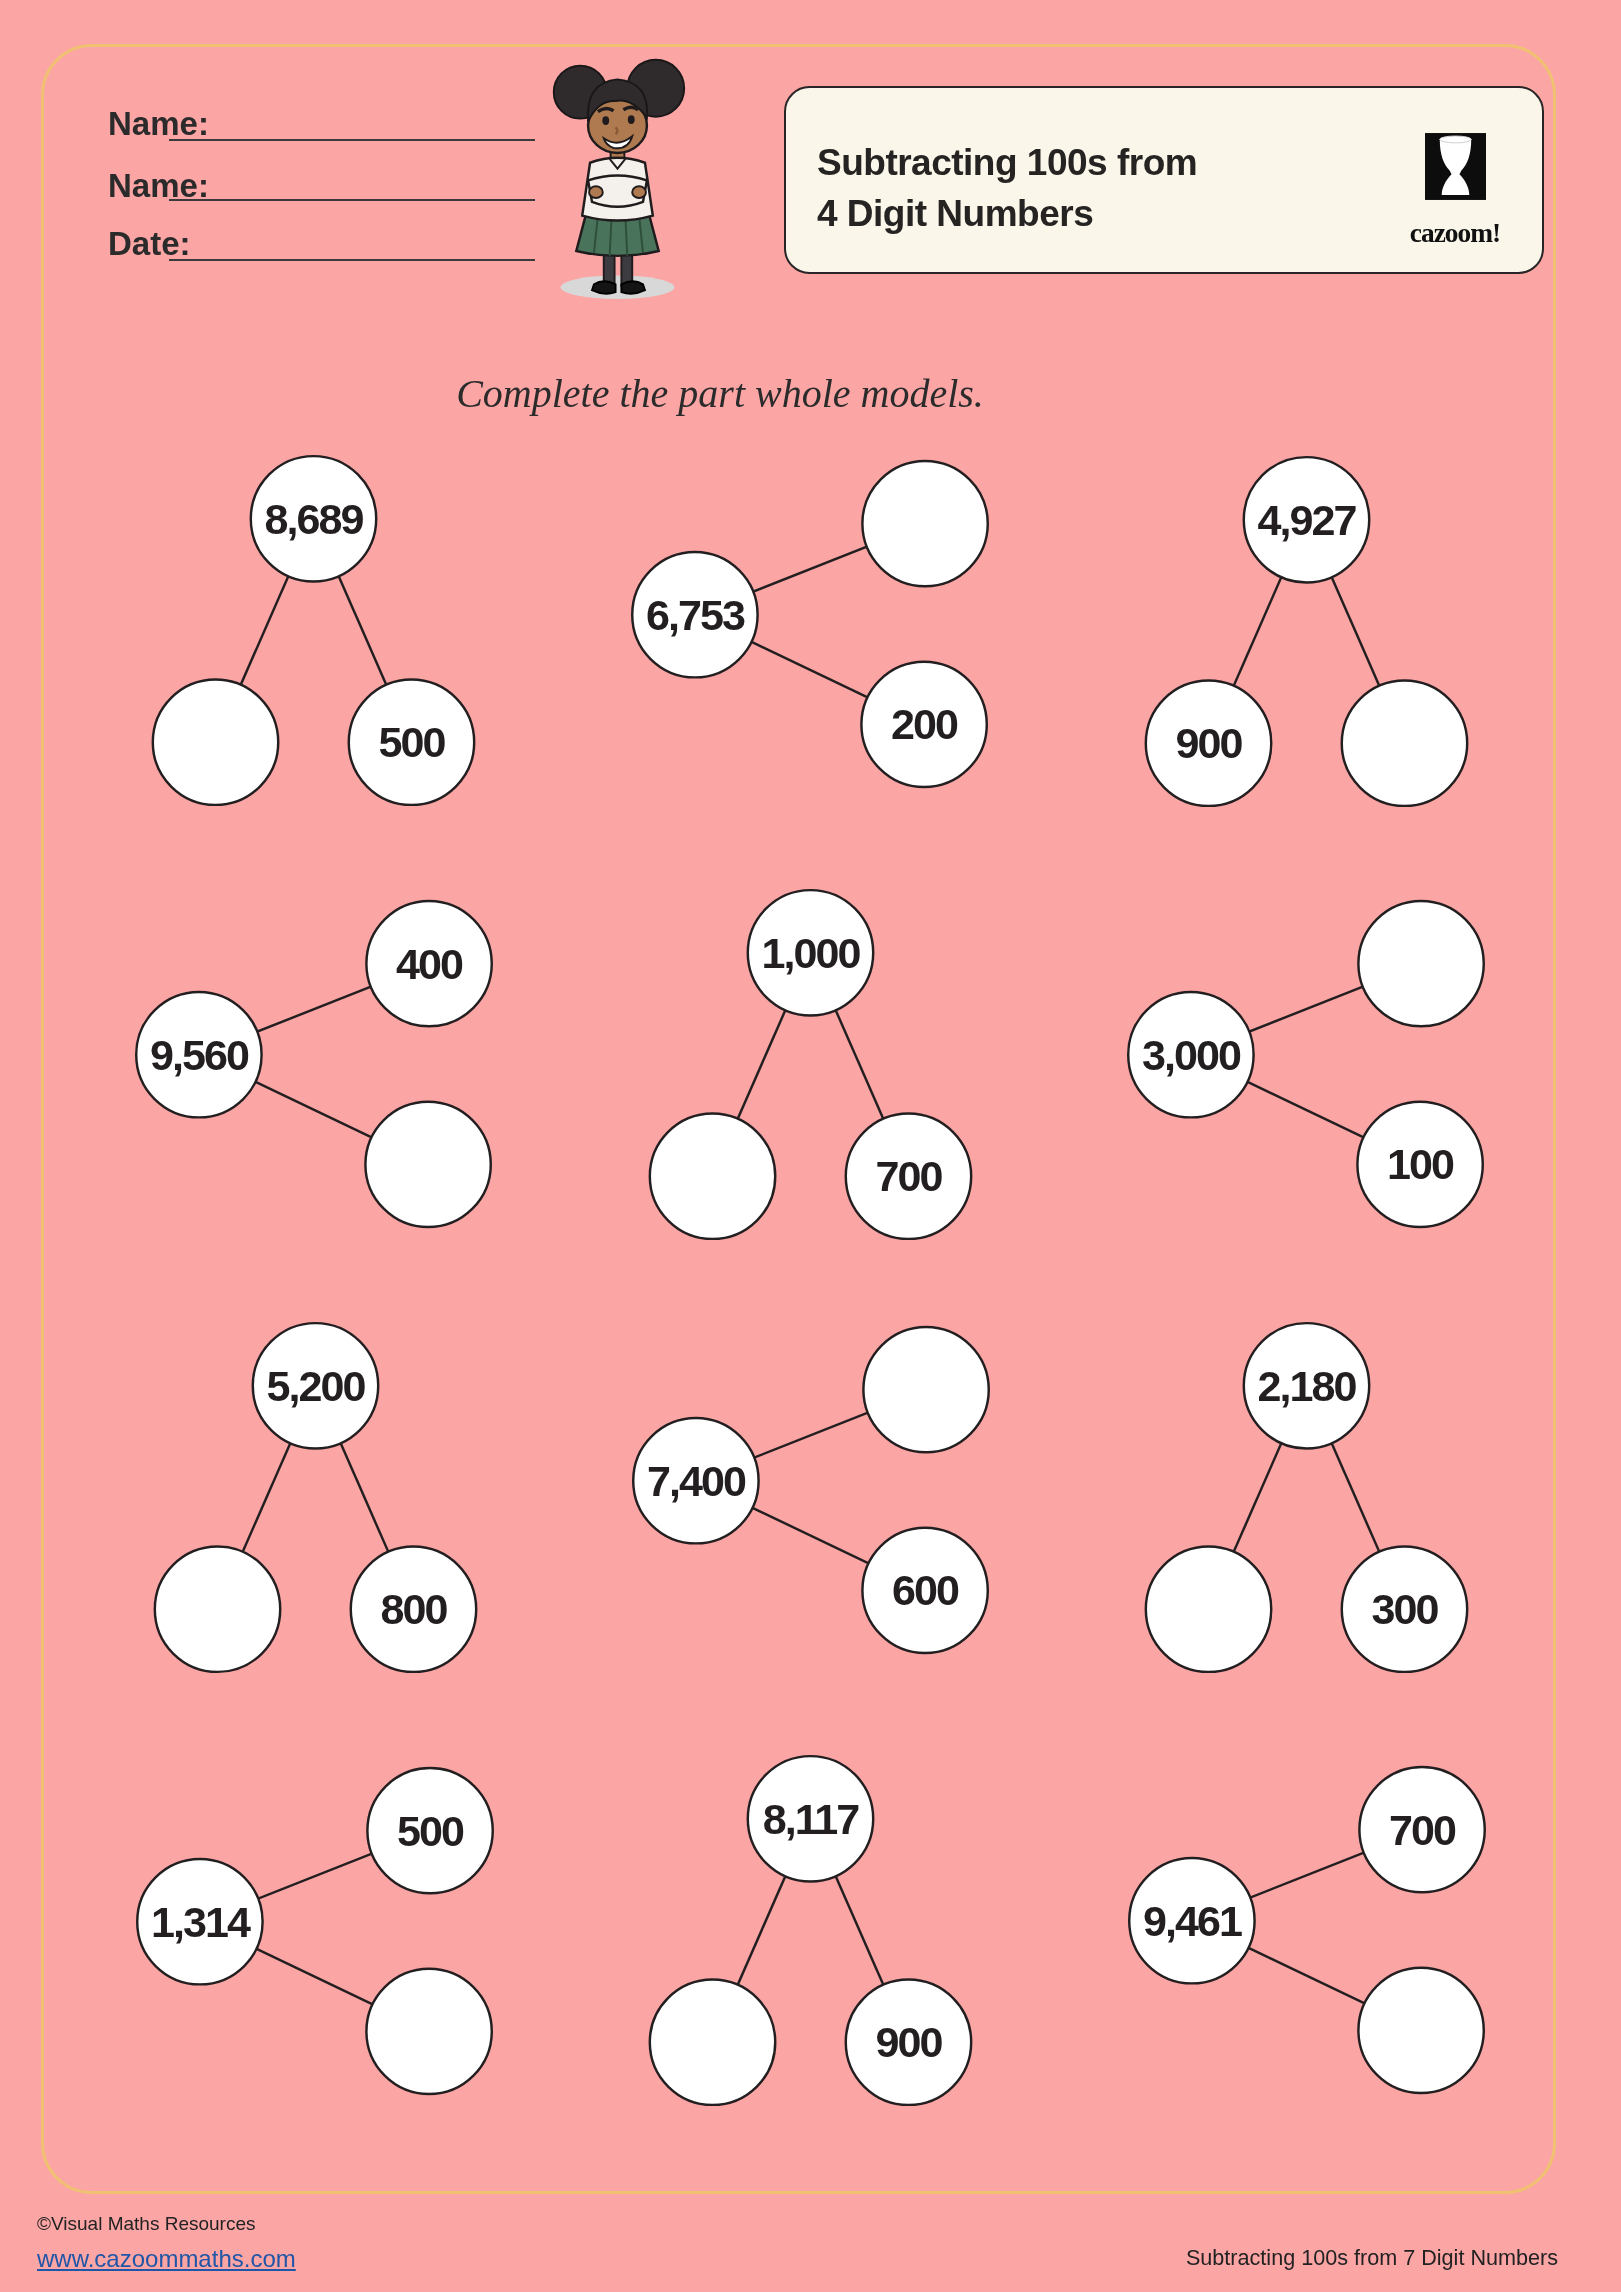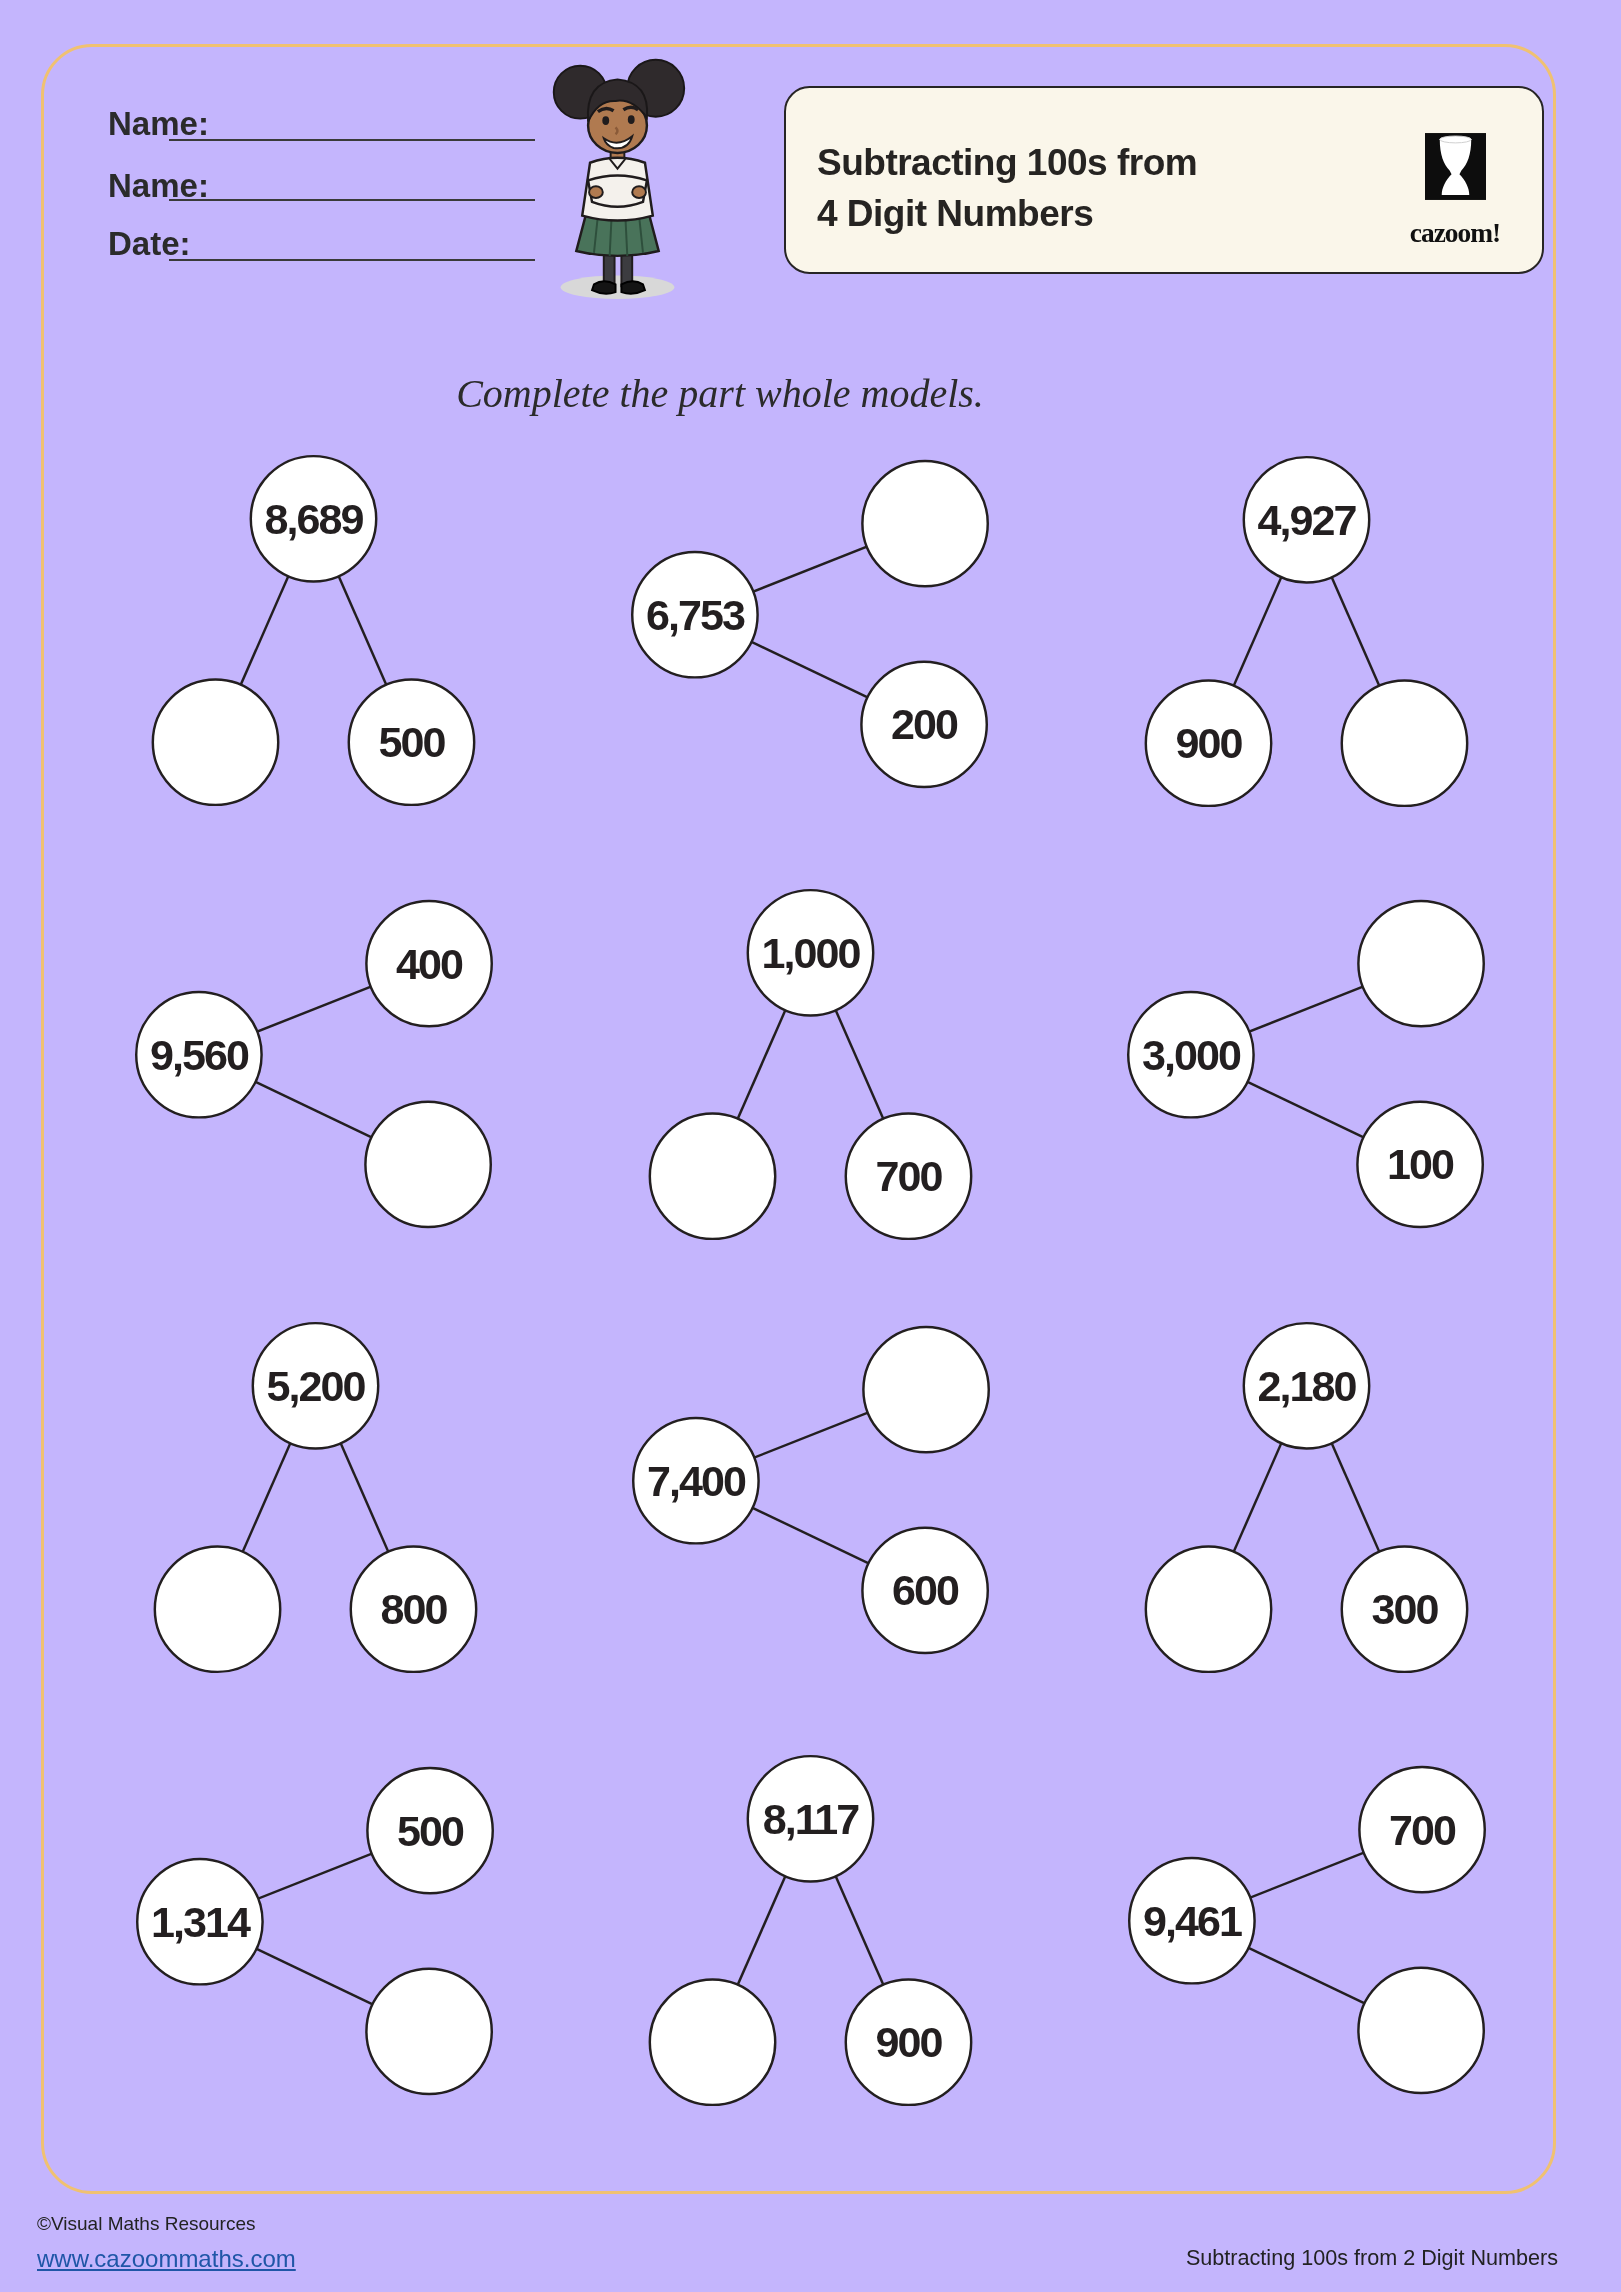--- a/index.html
+++ b/index.html
@@ -1,19 +1,19 @@
 <!DOCTYPE html>
 <html><head>
 <meta charset="utf-8">
 <style>
   html,body { margin:0; padding:0; background:#ffffff; }
   .page {
     position:relative;
     width:1621px; height:2293px;
-    background:#c4b5fd;
+    background:#fca5a5;
     font-family:"Liberation Sans", sans-serif;
     color:#231f20;
     overflow:hidden;
     text-decoration:underline;
   }
   .sheet-border {
     position:absolute; left:41px; top:44px;
     width:1515px; height:2150px;
     border:3.9px solid #f0c171;
     border-radius:51px;
@@ -275,16 +275,16 @@
     <circle cx="69" cy="160" r="64"></circle>
     <circle cx="304" cy="67" r="64"></circle>
     <circle cx="303" cy="272" r="64"></circle>
     <text x="69" y="160">9,461</text>
     <text x="304" y="67">700</text>
     <text x="303" y="272"></text>
   </svg>
 
   <div class="footer-copy">©Visual Maths Resources</div>
   <div class="footer-url">www.cazoommaths.com</div>
-  <div class="footer-title">Subtracting 100s from 2 Digit Numbers</div>
+  <div class="footer-title">Subtracting 100s from 7 Digit Numbers</div>
 
 </div>
 
 
 </body></html>

